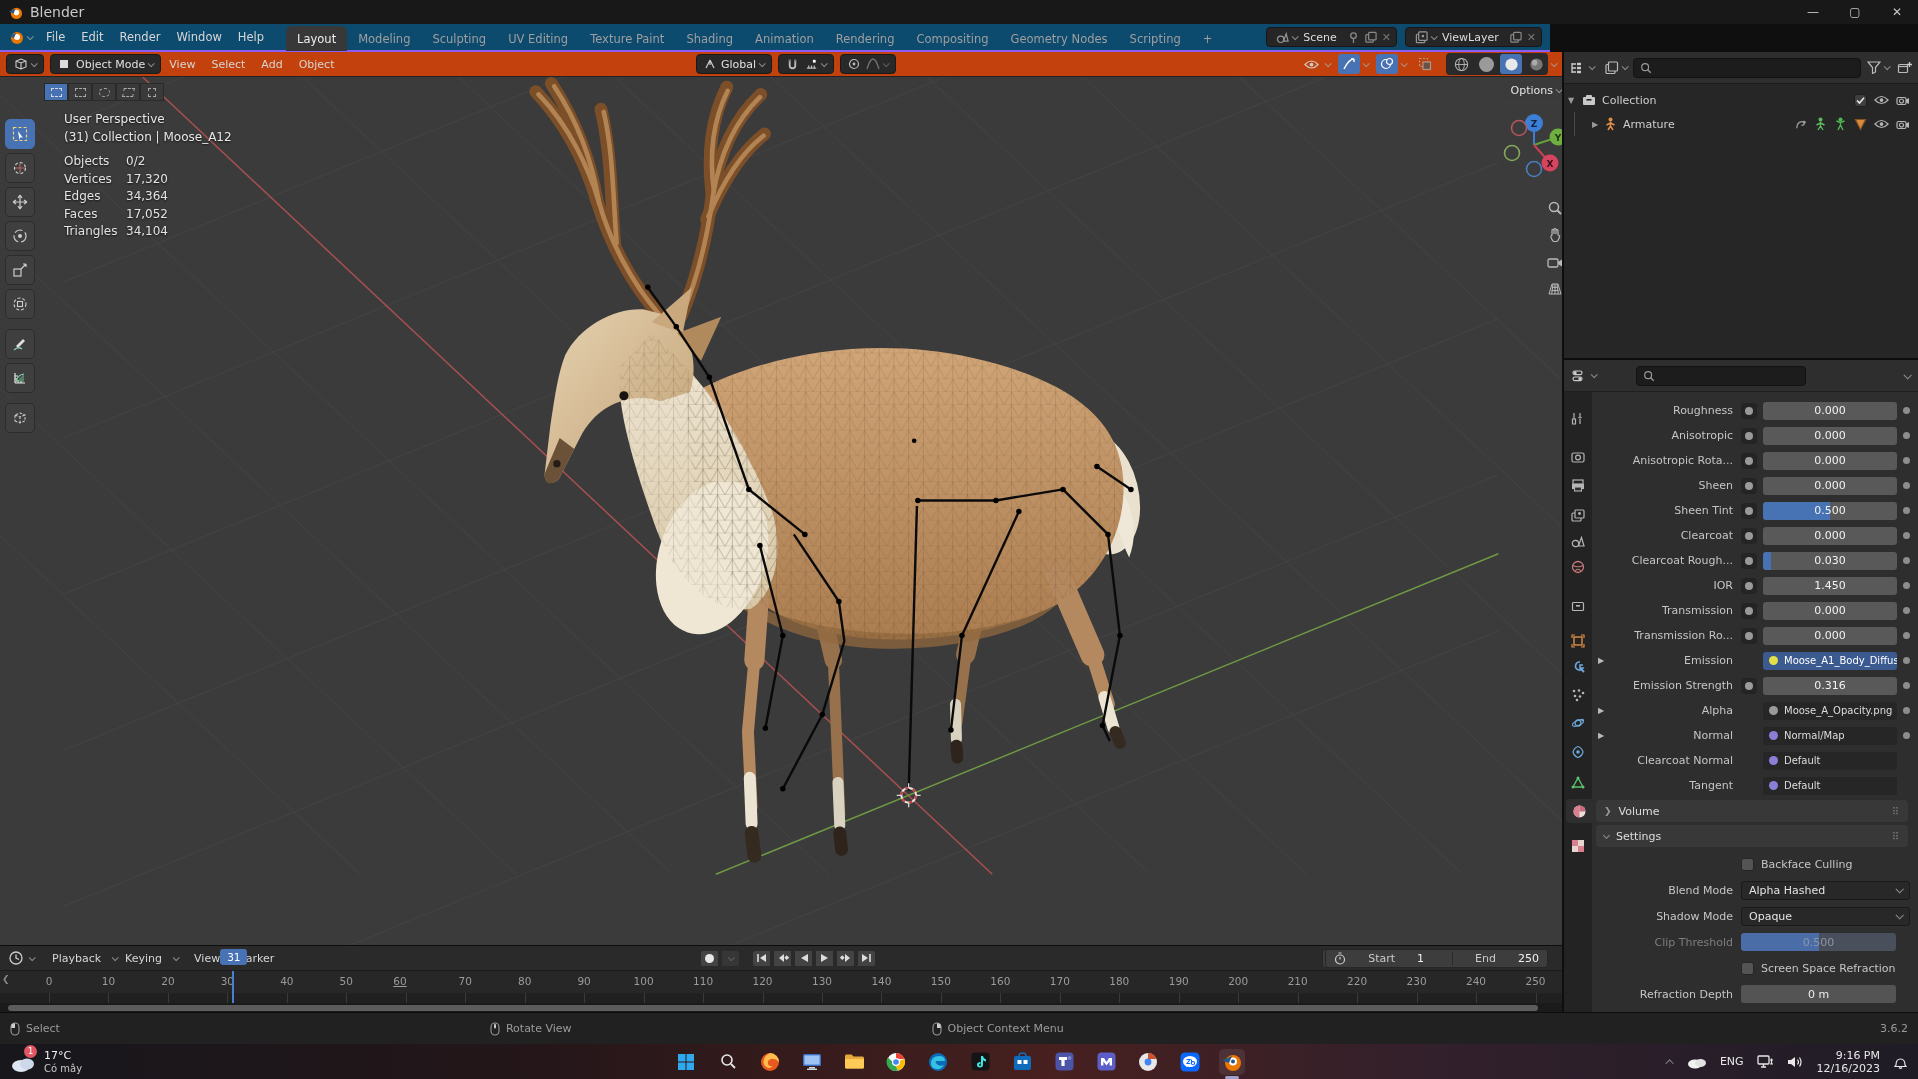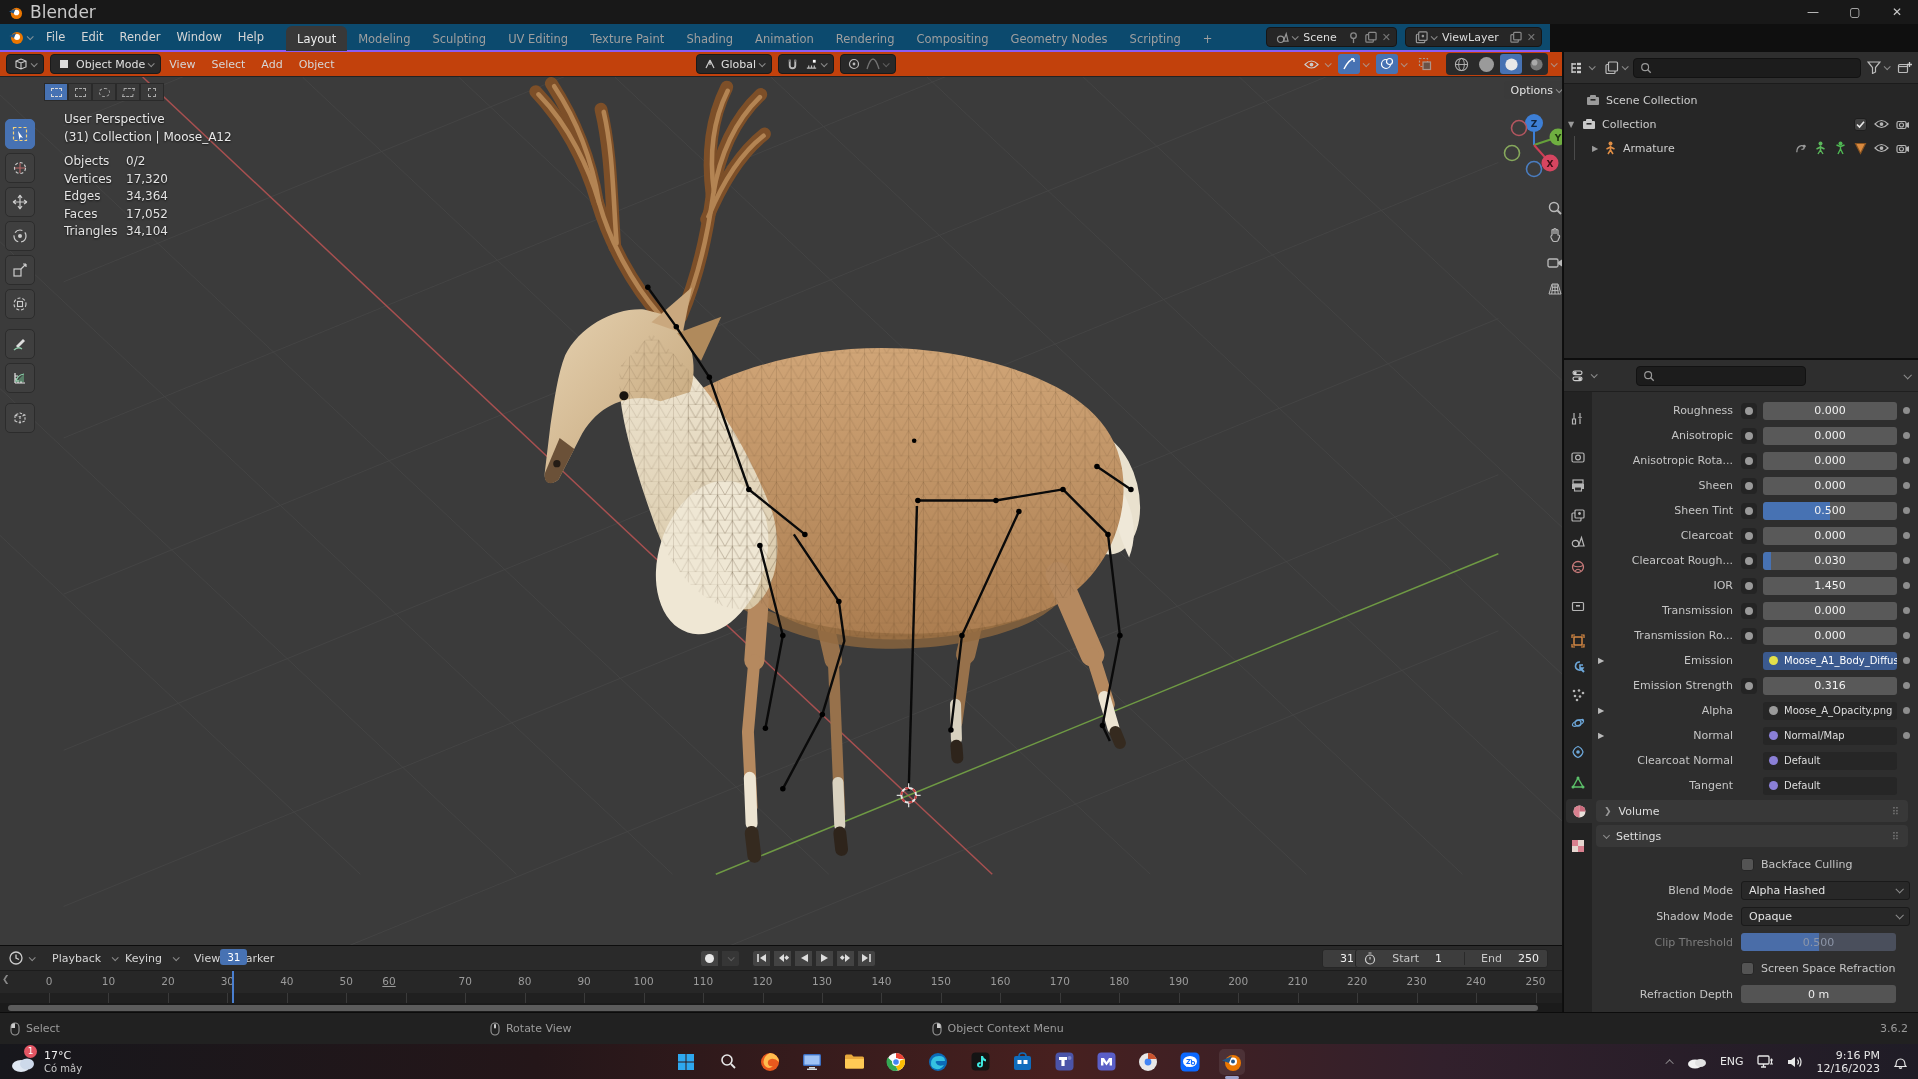--- a/index.html
+++ b/index.html
@@ -4,21 +4,21 @@
 <style>
 *{box-sizing:border-box;margin:0;padding:0}
 html,body{background:#000}
 body{font-family:"DejaVu Sans","Liberation Sans",sans-serif;font-size:11px;color:#cfcfcf}
 #app{position:relative;width:1918px;height:1079px;background:#0f0f0f;overflow:hidden}
 .a{position:absolute}
 .ch{display:inline-block;width:6px;height:6px;border-right:1.3px solid #aaa;border-bottom:1.3px solid #aaa;transform:rotate(45deg) translateY(-1px);margin-left:5px;opacity:.75;flex:none}
 .ch.sm{width:5px;height:5px;margin-left:3px}
 
 #titlebar{left:0;top:0;width:1918px;height:24px;background:#181818;display:flex;align-items:center;color:#c9c9c9}
-#titlebar .t{margin-left:8px;font-size:17px}
+#titlebar .t{margin-left:8px;font-size:14px}
 .winbtns{position:absolute;right:0;top:0;height:24px;display:flex}
 .winbtn{width:42px;height:24px;display:flex;align-items:center;justify-content:center;color:#c9c9c9;font-size:12px}
 #menubar{left:0;top:24px;width:1550px;height:28px;background:#0c4a6e;display:flex;align-items:center;border-bottom:2px solid #8b5cf6}
 .menu{color:#d6d6d6;font-size:11.5px;padding:0 8px;height:28px;display:flex;align-items:center;border-radius:4px}
 .tabs{display:flex;align-items:flex-end;height:28px;margin-left:14px}
 .tab{color:#9f9f9f;font-size:11.5px;padding:0 11px;height:25px;display:flex;align-items:center;border-radius:6px 6px 0 0}
 .tab.active{background:#383838;color:#efefef}
 .idsel{display:flex;align-items:center;background:#262626;border:1px solid #161616;border-radius:4px;height:20px;padding:0 5px;color:#ddd;margin-left:8px}
 .idsel .lab{margin:0 6px;font-size:11px}
 .mini{width:13px;height:13px;opacity:.75;margin-left:4px;flex:none}
@@ -602,29 +602,20 @@
         </svg>
         <span class="ch sm"></span>
       <svg width="15" height="14" viewBox="0 0 15 14" style="margin-left:8px">
           <rect x="1.5" y="3.5" width="9" height="8" rx="1" fill="none" stroke="#bbb" stroke-width="1.2"></rect>
           <path d="M1.5 5.5 L10.5 5.5" stroke="#bbb" stroke-width="1.2"></path>
           <path d="M12.5 1 L12.5 6 M10 3.5 L15 3.5" stroke="#ccc" stroke-width="1.3"></path>
         </svg>
     </div>
     <div style="padding:4px 0 0 0">
       <div class="orow">
-        <span style="width:22px"></span>
-        <svg width="14" height="12" viewBox="0 0 14 12" style="margin-right:6px">
-            <rect x="1" y="3" width="12" height="8" rx="1" fill="#9a9a9a"></rect>
-            <rect x="4" y="1" width="6" height="3" rx="1" fill="#9a9a9a"></rect>
-            <rect x="4.5" y="5" width="5" height="1.6" fill="#262626"></rect>
-          </svg>
-        <span>Scene Collection</span>
-      </div>
-      <div class="orow">
         <span class="caret">▼</span>
         <svg width="14" height="12" viewBox="0 0 14 12" style="margin:0 6px 0 4px">
             <rect x="1" y="3" width="12" height="8" rx="1" fill="#c9c9c9"></rect>
             <rect x="4" y="1" width="6" height="3" rx="1" fill="#c9c9c9"></rect>
             <rect x="4.5" y="5" width="5" height="1.6" fill="#262626"></rect>
           </svg>
         <span>Collection</span>
         <div class="oicons">
           <svg width="13" height="13" viewBox="0 0 13 13">
               <rect x="0.5" y="0.5" width="12" height="12" rx="2.5" fill="#3f3f3f" stroke="#1e1e1e"></rect>
@@ -1064,40 +1055,40 @@
               <path d="M1 1 L7 5 L1 9 Z" fill="#ddd"></path>
             </svg>
           </div>
       </div>
 
       <div style="position:absolute;right:190px;display:flex;align-items:center">
         <div style="width:50px;height:19px;background:#3d3d3d;border:1px solid #262626;border-radius:3px;display:flex;align-items:center;justify-content:center;color:#f0f0f0">
             <span>31</span>
           </div>
       </div>
-      <div style="position:absolute;right:14px;display:flex;align-items:center;height:19px;background:#3d3d3d;border:1px solid #262626;border-radius:3px;padding:0 8px;gap:16px">
+      <div style="position:absolute;right:14px;display:flex;align-items:center;height:19px;background:#3d3d3d;border:1px solid #262626;border-radius:3px;padding:0 8px;gap:22px">
         <svg width="12" height="13" viewBox="0 0 12 13">
             <circle cx="6" cy="7.5" r="4.5" fill="none" stroke="#ccc" stroke-width="1.2"></circle>
             <path d="M6 5 L6 7.5 M4.5 1 L7.5 1" stroke="#ccc" stroke-width="1.2"></path>
           </svg>
         <span style="color:#c9c9c9">Start</span>
         <span style="color:#f0f0f0;margin-right:6px">1</span>
         <span style="width:1px;height:13px;background:#2a2a2a"></span>
         <span style="color:#c9c9c9">End</span>
         <span style="color:#f0f0f0">250</span>
       </div>
     </div>
     <div id="ruler">
         <div class="tick-num" style="left: 49px;">0</div>
         <div class="tick-num" style="left: 108.46px;">10</div>
         <div class="tick-num" style="left: 167.92px;">20</div>
         <div class="tick-num" style="left: 227.38px;">30</div>
         <div class="tick-num" style="left: 286.84px;">40</div>
         <div class="tick-num" style="left: 346.3px;">50</div>
-        <div class="tick-num" style="left: 389px; text-decoration: underline;">60</div>
+        <div class="tick-num" style="left: 400px; text-decoration: underline;">60</div>
         <div class="tick-num" style="left: 465.22px;">70</div>
         <div class="tick-num" style="left: 524.68px;">80</div>
         <div class="tick-num" style="left: 584.14px;">90</div>
         <div class="tick-num" style="left: 643.6px;">100</div>
         <div class="tick-num" style="left: 703.06px;">110</div>
         <div class="tick-num" style="left: 762.52px;">120</div>
         <div class="tick-num" style="left: 821.98px;">130</div>
         <div class="tick-num" style="left: 881.44px;">140</div>
         <div class="tick-num" style="left: 940.9px;">150</div>
         <div class="tick-num" style="left: 1000.36px;">160</div>

